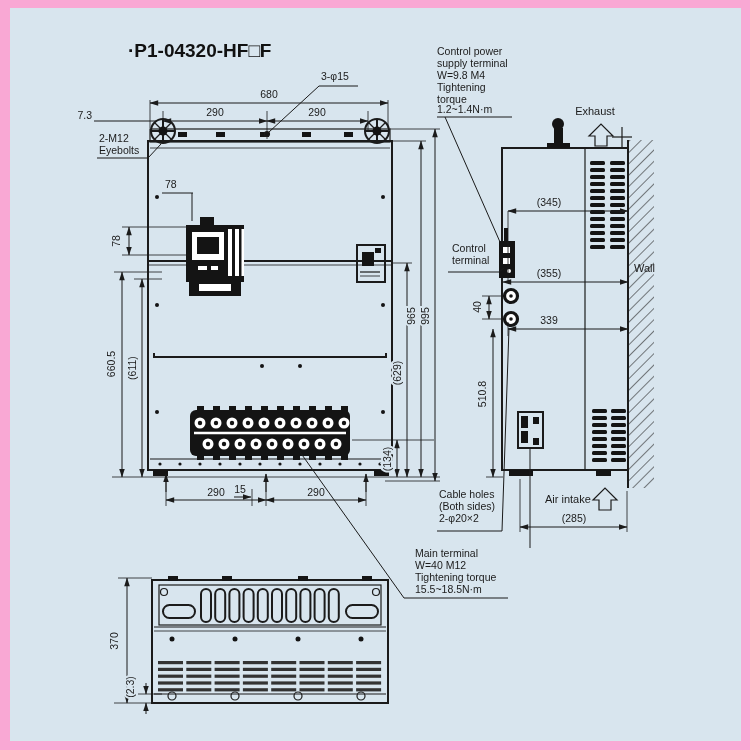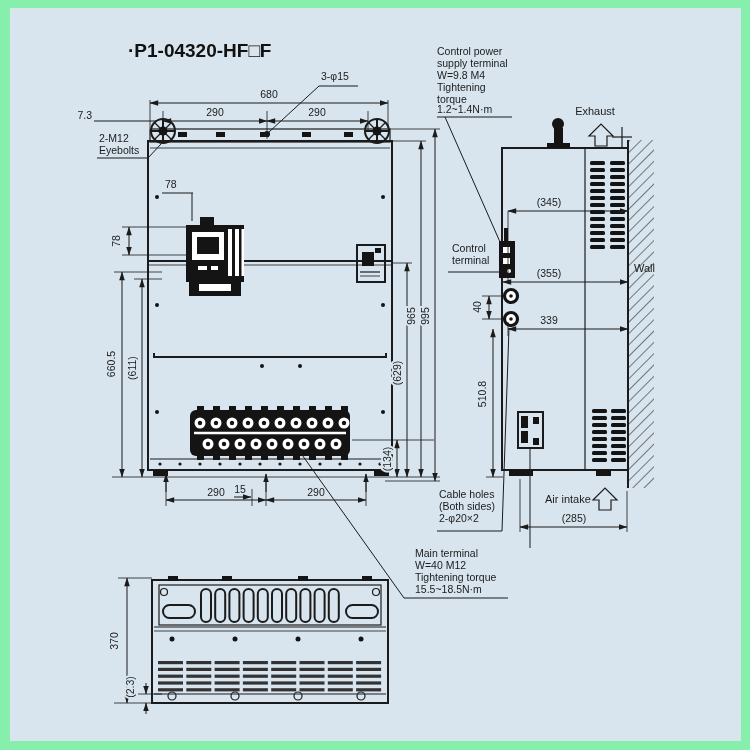--- a/index.html
+++ b/index.html
@@ -1,16 +1,16 @@
 <!DOCTYPE html>
 <html><head>
 <meta charset="utf-8">
 <style>
   html,body{margin:0;padding:0;background:#fff;}
-  .page{position:relative;width:750px;height:750px;background:#86efac;overflow:hidden;}
+  .page{position:relative;width:750px;height:750px;background:#f9a8d4;overflow:hidden;}
   svg{position:absolute;left:0;top:0;}
   text{font-family:"Liberation Sans","DejaVu Sans",sans-serif;fill:#1b1b1b;}
   .t10{font-size:10.5px;}
   .t11{font-size:11px;}
   .title{font-size:19px;font-weight:bold;fill:#111;}
   .halo{paint-order:stroke;stroke:#d8e5ee;stroke-width:4px;}
   .ln{stroke:#1b1b1b;stroke-width:1.2;fill:none;}
   .ln2{stroke:#1b1b1b;stroke-width:2;fill:none;}
   .thin{stroke:#1b1b1b;stroke-width:0.8;fill:none;}
   .dim{stroke:#1b1b1b;stroke-width:1;fill:none;}

